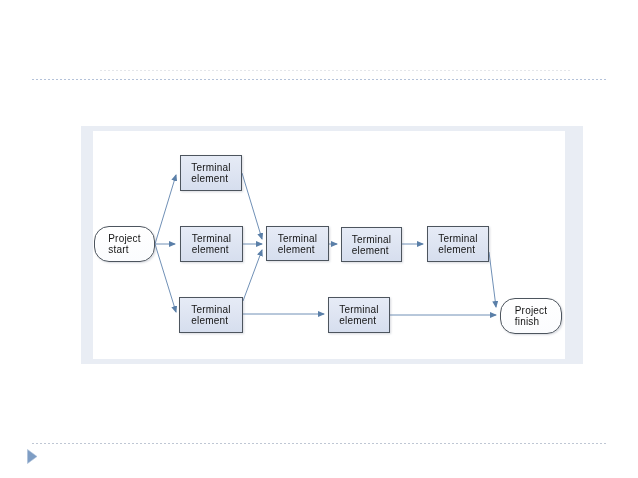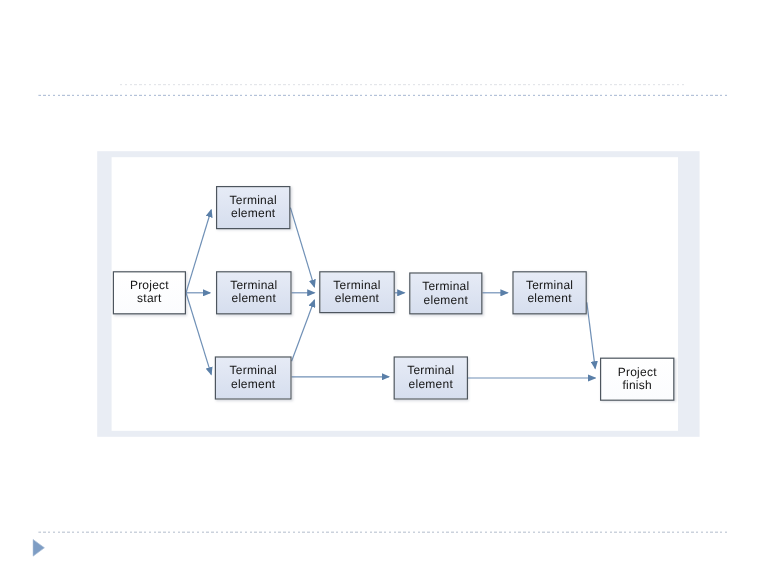--- a/index.html
+++ b/index.html
@@ -37,26 +37,26 @@
 
   
   svg.edges{position:absolute;inset:0;width:638px;height:478px;pointer-events:none;}
   svg.edges line{stroke:var(--arrow_line);stroke-width:1;}
 
   
   .node{
     position:absolute;box-sizing:border-box;
     border:1.5px solid var(--box_border);
     display:flex;align-items:center;justify-content:center;
-    text-align:center;font-size:10px;line-height:11px;color:var(--text_color);
+    font-size:10px;line-height:11px;color:var(--text_color);
     white-space:pre-line;letter-spacing:.2px;
     box-shadow:1px 1px 2px rgba(110,120,140,.28);
   }
   .node.terminal{background:linear-gradient(var(--terminal_fill_top),var(--terminal_fill_bottom));}
-  .node.endpoint{background:linear-gradient(var(--endpoint_fill_top),var(--endpoint_fill_bottom));}
+  .node.endpoint{background:linear-gradient(var(--endpoint_fill_top),var(--endpoint_fill_bottom));border-radius:15px;}
 
   
   .bullet{position:absolute;left:27px;top:449px;}
 </style>
 </head>
 <body>
 
 <div class="slide">
 
   <div class="rule rule-faint"></div>

